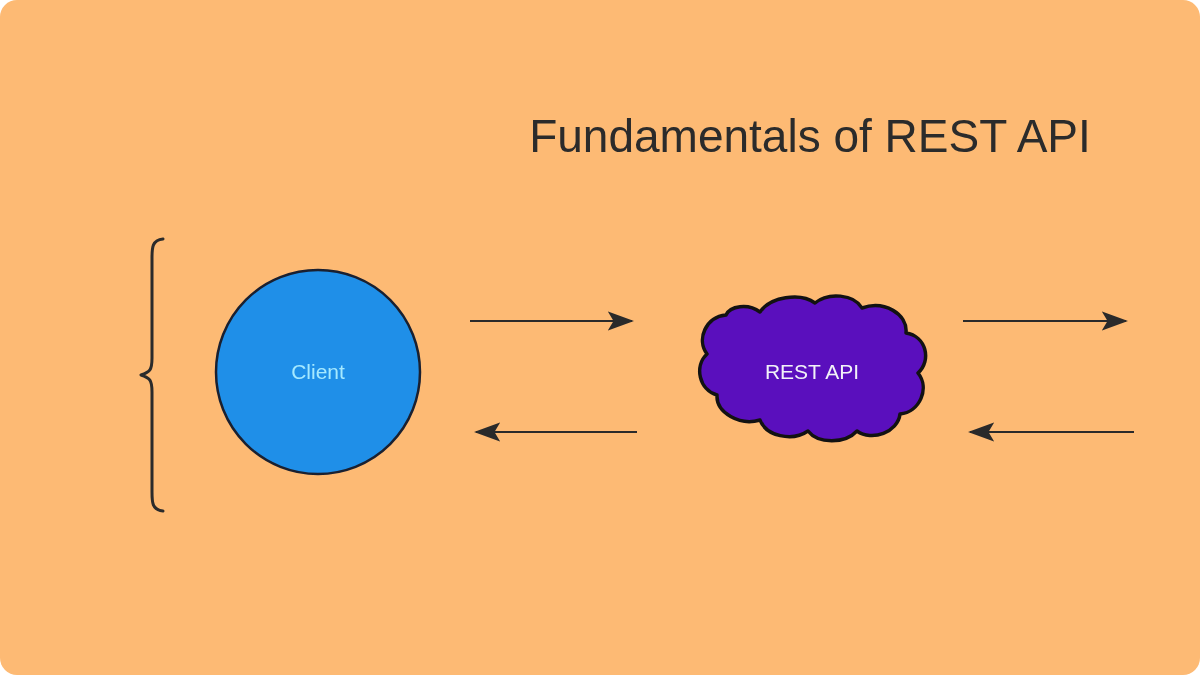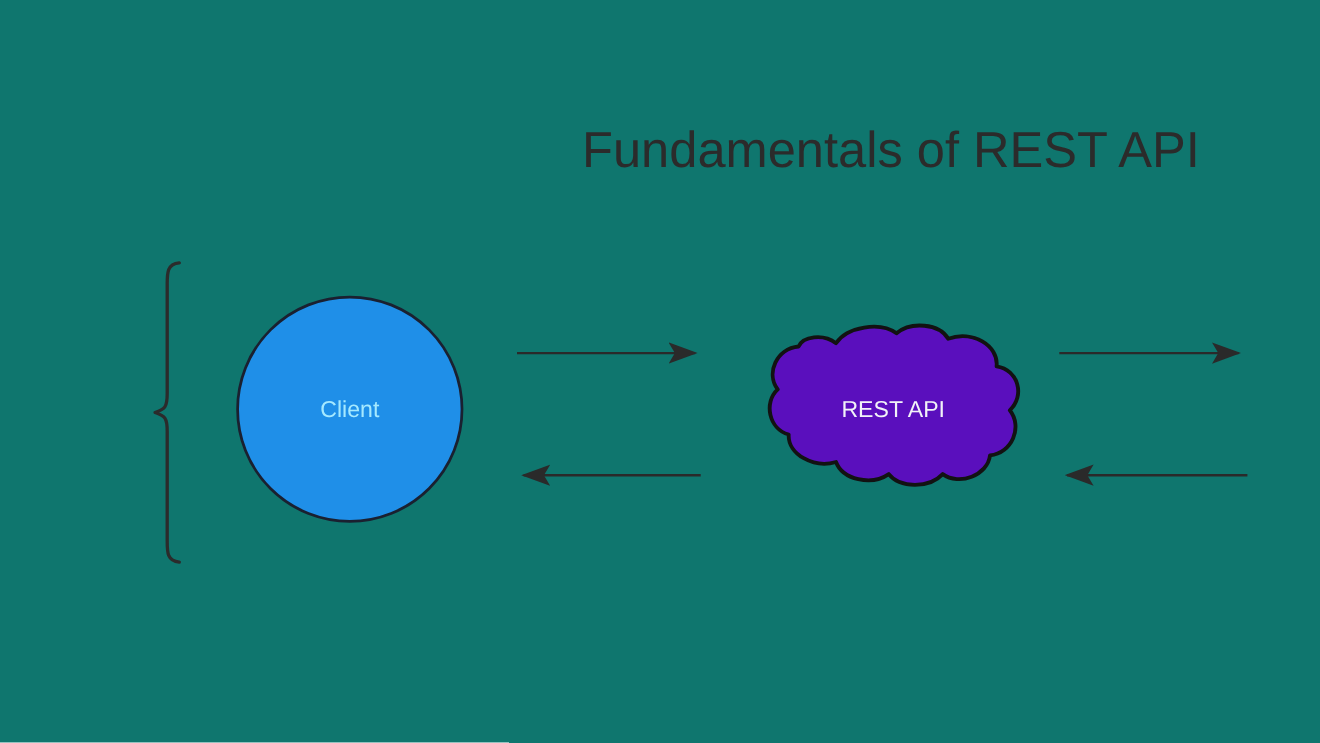--- a/index.html
+++ b/index.html
@@ -7,22 +7,23 @@
     padding: 0;
     background: #ffffff;
   }
   body {
     font-family: "Liberation Sans", sans-serif;
   }
   #canvas {
     position: relative;
     width: 1200px;
     height: 675px;
-    background: #0f766e;
+    background: #fdba74;
     overflow: hidden;
+    border-radius: 17px;
   }
   #diagram-svg {
     position: absolute;
     left: 0;
     top: 0;
     width: 1200px;
     height: 675px;
     display: block;
   }
   .title-text {

